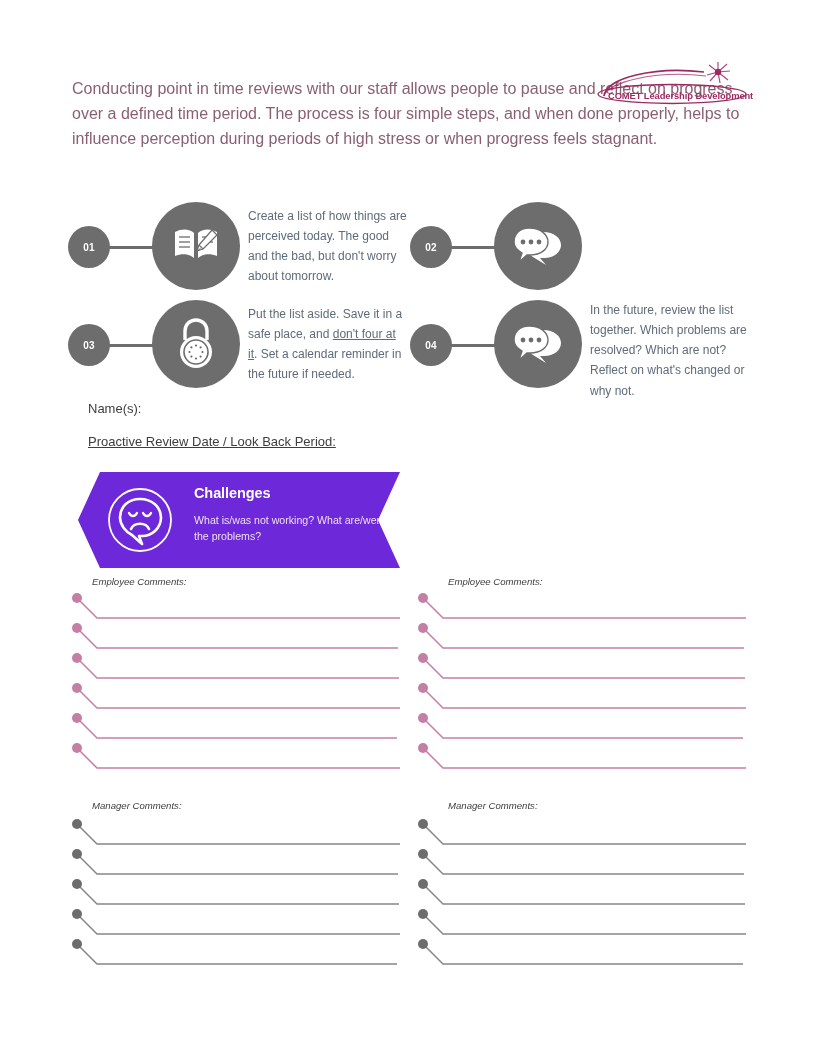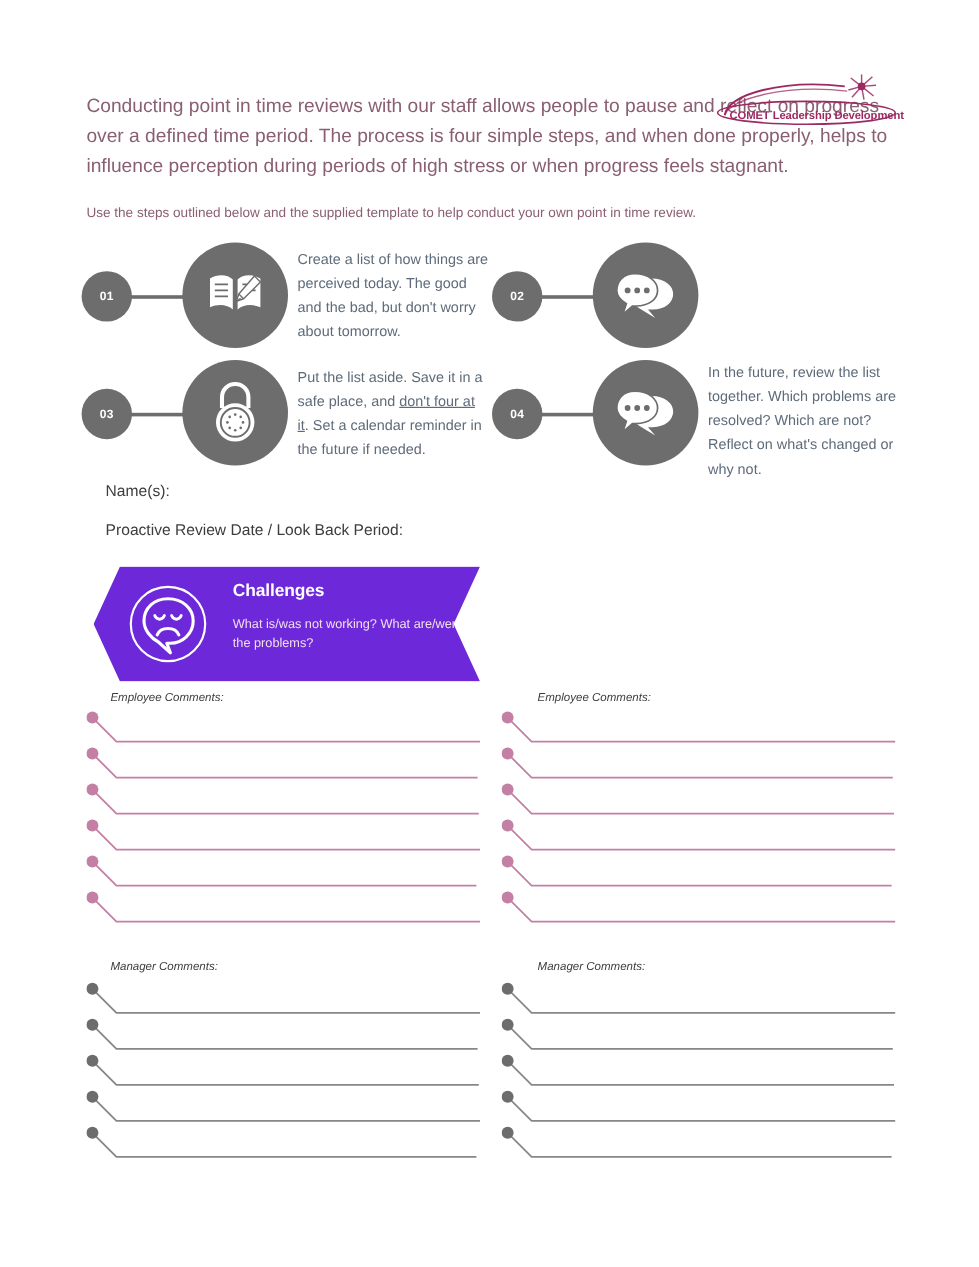--- a/index.html
+++ b/index.html
@@ -144,20 +144,21 @@
     top: 401px;
     font-size: 13px;
     color: #3d3d3d;
   }
   .field-date {
     position: absolute;
     left: 88px;
     top: 434px;
     font-size: 13px;
     color: #3d3d3d;
+    text-decoration: underline;
   }
 
   
   .banner {
     position: absolute;
     top: 472px;
     width: 322px;
     height: 96px;
     background: #6d28d9;
     -webkit-clip-path: polygon(0 50%, 22px 0, 100% 0, calc(100% - 22px) 50%, 100% 100%, 22px 100%);
@@ -208,21 +209,20 @@
   .cb-mgr-left   { left: 72px;  top: 800px; }
   .cb-mgr-right  { left: 418px; top: 800px; }
 </style>
 </head>
 <body>
 
 <div class="page">
 
   <div class="header">
     <p class="intro-para">Conducting point in time reviews with our staff allows people to pause and reflect on progress over a defined time period. The process is four simple steps, and when done properly, helps to influence perception during periods of high stress or when progress feels stagnant.</p>
-    <p class="intro-para2">Use the steps outlined below and the supplied template to help conduct your own point in time review.</p>
   </div>
 
   <div class="logo">
     <svg width="156" height="52" viewBox="0 0 156 52">
 
       <path d="M10 36 C 12 18, 60 6, 110 12" stroke="#9C2A62" stroke-width="1.6" fill="none"></path>
       <path d="M10 36 C 14 22, 62 10, 112 16" stroke="#9C2A62" stroke-width="1.1" fill="none" opacity="0.75"></path>
 
       <g stroke="#9C2A62" stroke-width="1.2" opacity="0.85">
         <line x1="124" y1="12" x2="124" y2="2"></line>

